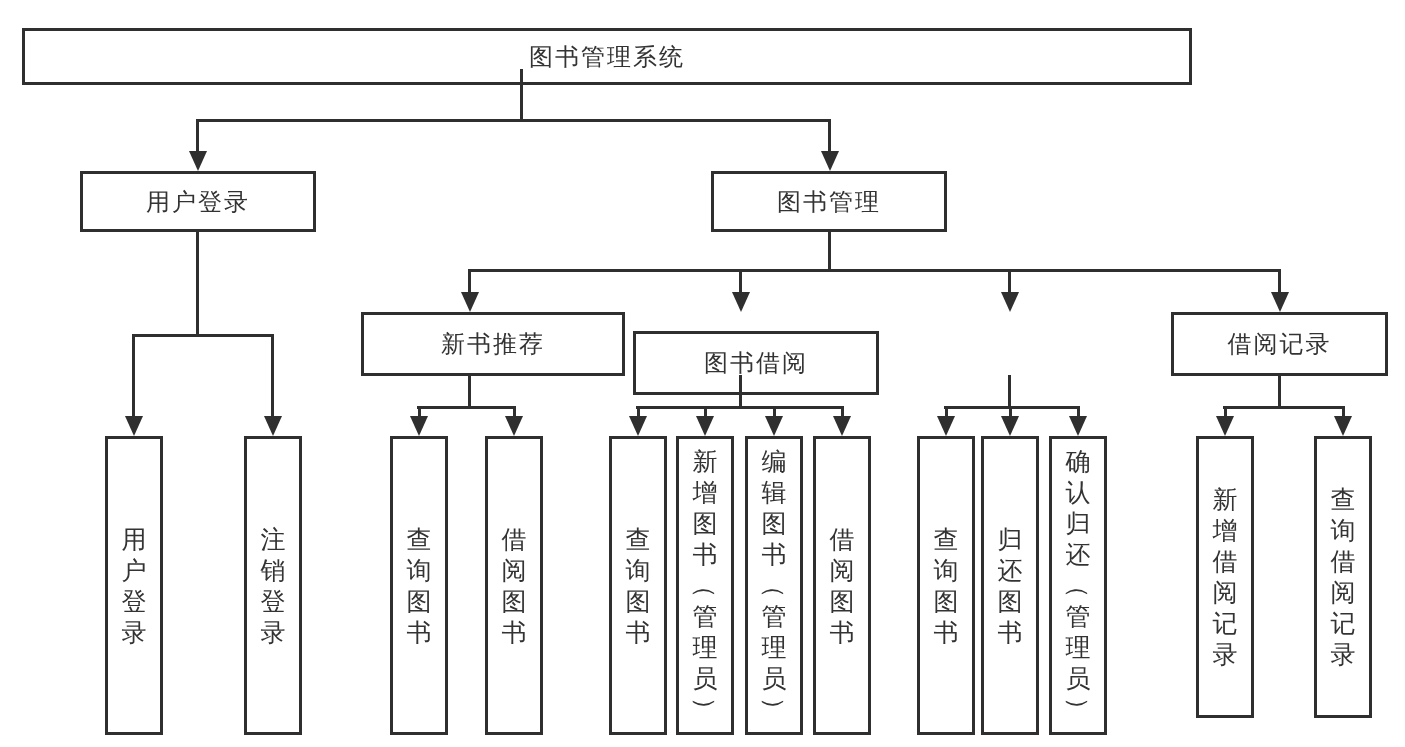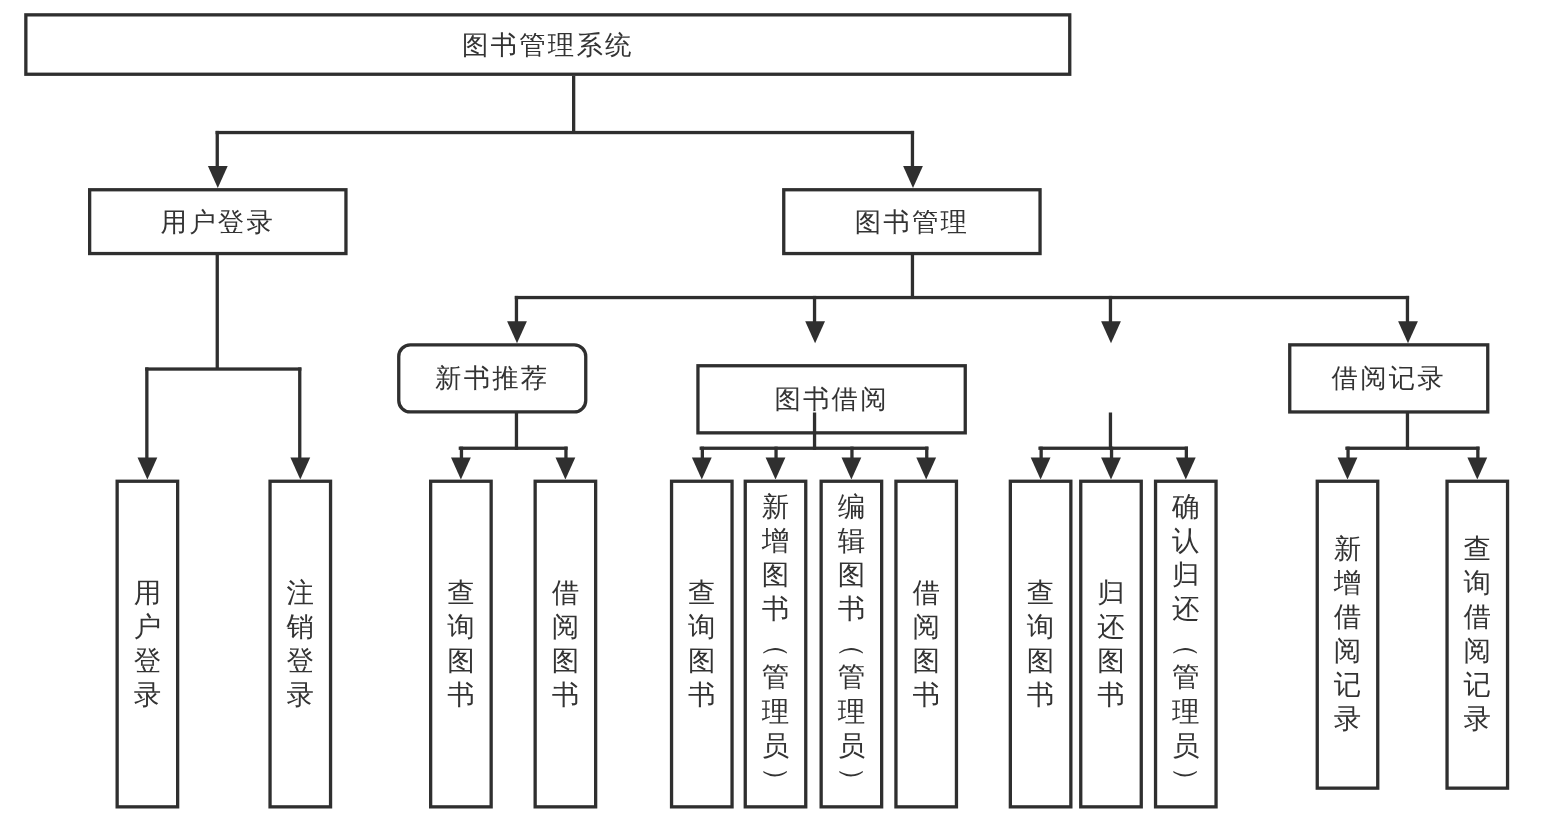--- a/index.html
+++ b/index.html
@@ -53,21 +53,21 @@
     color:#9f9f9f;
     letter-spacing:1px;
     white-space:nowrap;
   }
 </style>
 </head>
 <body>
 
 <div class="canvas">
 
-  <div class="box" style="left:22px;top:12px;width:952px;height:57px;">图书管理系统</div>
+  <div class="box" style="left:22px;top:28px;width:1170px;height:57px;">图书管理系统</div>
 
   <div class="vl" style="left:520px;top:69px;height:52px;"></div>
   <div class="hl" style="left:196px;top:119px;width:635px;"></div>
   <div class="vl" style="left:196px;top:119px;height:34px;"></div>
   <div class="vl" style="left:828px;top:119px;height:34px;"></div>
   <div class="arrow" style="left:189px;top:151px;"></div>
   <div class="arrow" style="left:821px;top:151px;"></div>
 
   <div class="box" style="left:80px;top:171px;width:236px;height:61px;">用户登录</div>
   <div class="box" style="left:711px;top:171px;width:236px;height:61px;">图书管理</div>
@@ -83,23 +83,23 @@
   <div class="hl" style="left:468px;top:269px;width:813px;"></div>
   <div class="vl" style="left:468px;top:269px;height:26px;"></div>
   <div class="vl" style="left:739px;top:269px;height:26px;"></div>
   <div class="vl" style="left:1008px;top:269px;height:26px;"></div>
   <div class="vl" style="left:1278px;top:269px;height:26px;"></div>
   <div class="arrow" style="left:461px;top:292px;"></div>
   <div class="arrow" style="left:732px;top:292px;"></div>
   <div class="arrow" style="left:1001px;top:292px;"></div>
   <div class="arrow" style="left:1271px;top:292px;"></div>
 
-  <div class="box" style="left:361px;top:312px;width:173px;height:64px;border-radius:12px;">新书推荐</div>
+  <div class="box" style="left:361px;top:312px;width:264px;height:64px;">新书推荐</div>
   <div class="box" style="left:633px;top:312px;width:246px;height:64px;margin-top:19px;">图书借阅</div>
-  <div class="box" style="left:1171px;top:312px;width:183px;height:64px;">借阅记录</div>
+  <div class="box" style="left:1171px;top:312px;width:217px;height:64px;">借阅记录</div>
 
   <div class="vl" style="left:468px;top:375px;height:34px;"></div>
   <div class="hl" style="left:417px;top:406px;width:99px;"></div>
   <div class="vl" style="left:418px;top:406px;height:14px;"></div>
   <div class="vl" style="left:513px;top:406px;height:14px;"></div>
   <div class="arrow" style="left:410px;top:416px;"></div>
   <div class="arrow" style="left:505px;top:416px;"></div>
 
   <div class="vl" style="left:739px;top:375px;height:34px;"></div>
   <div class="hl" style="left:636px;top:406px;width:208px;"></div>

